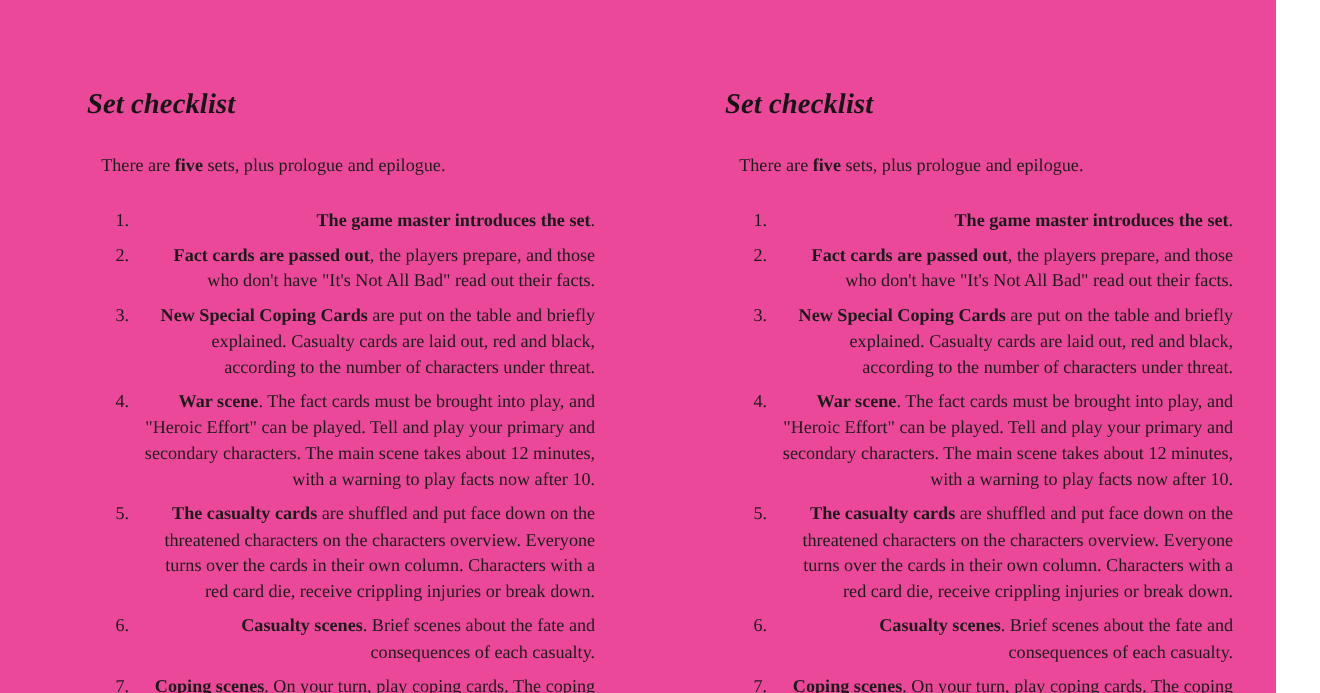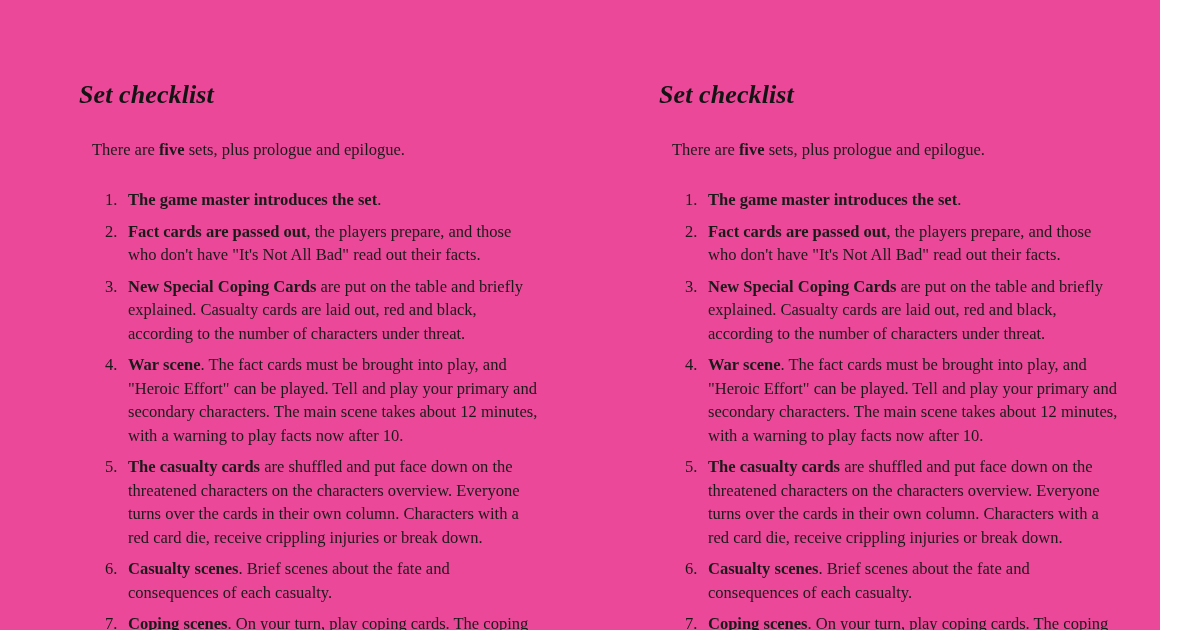--- a/index.html
+++ b/index.html
@@ -73,20 +73,21 @@
   }
 
   ol.checklist > li {
     counter-increment: step;
     position: relative;
     font-size: 16.5px;
     line-height: 23.5px;
     padding-left: 49px;
     margin-bottom: 8px;
     color: #1a1a1a;
+    text-align: right;
   }
 
   ol.checklist > li::before {
     content: counter(step) ".";
     position: absolute;
     left: 26px;
     top: 0;
     width: 22px;
     text-align: left;
     font-size: 16.5px;

